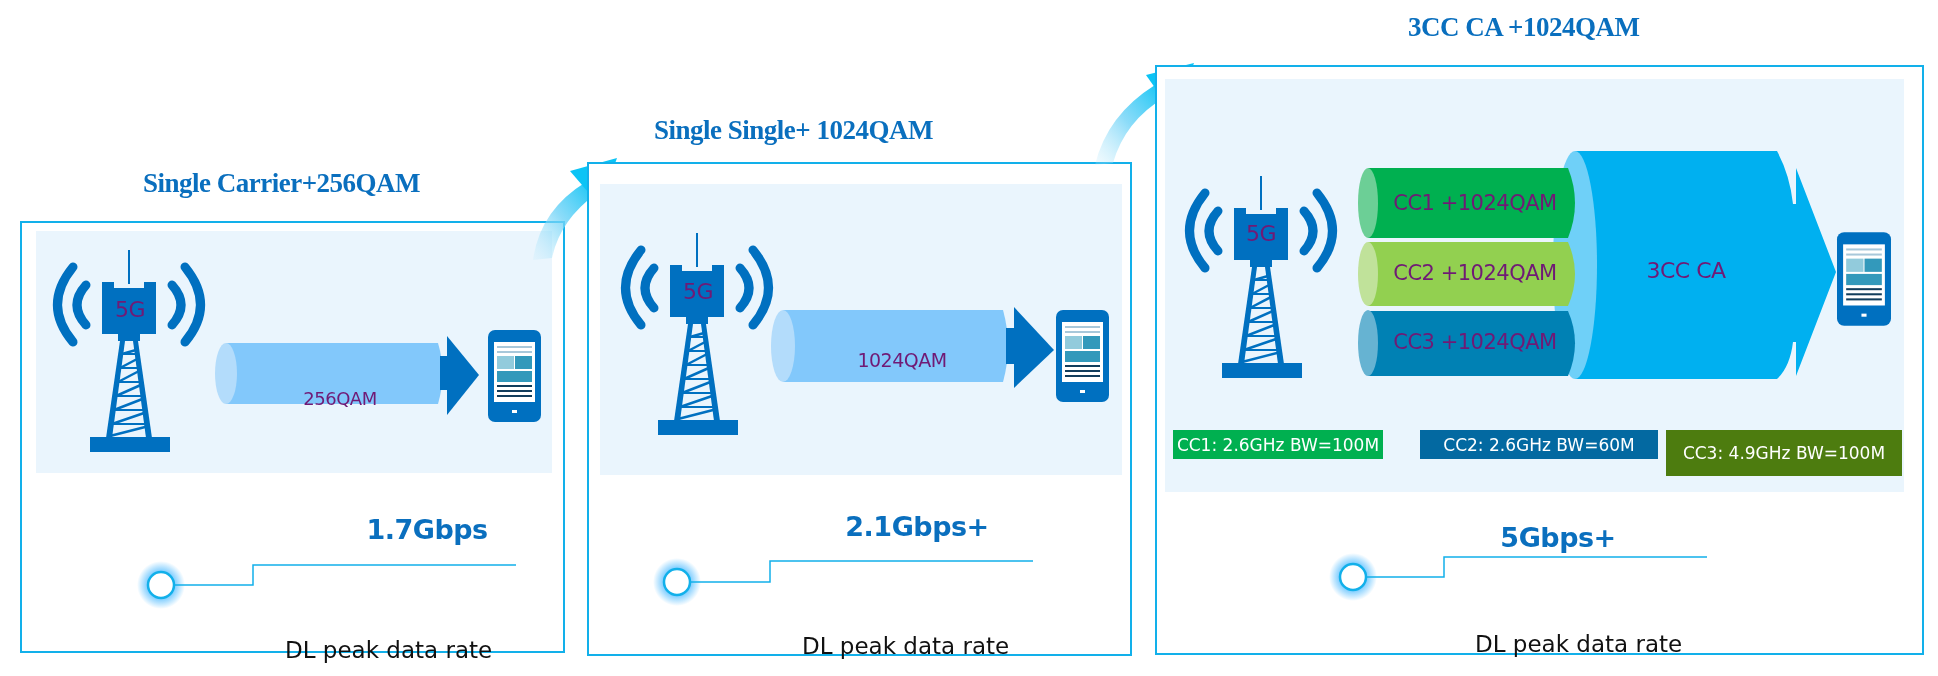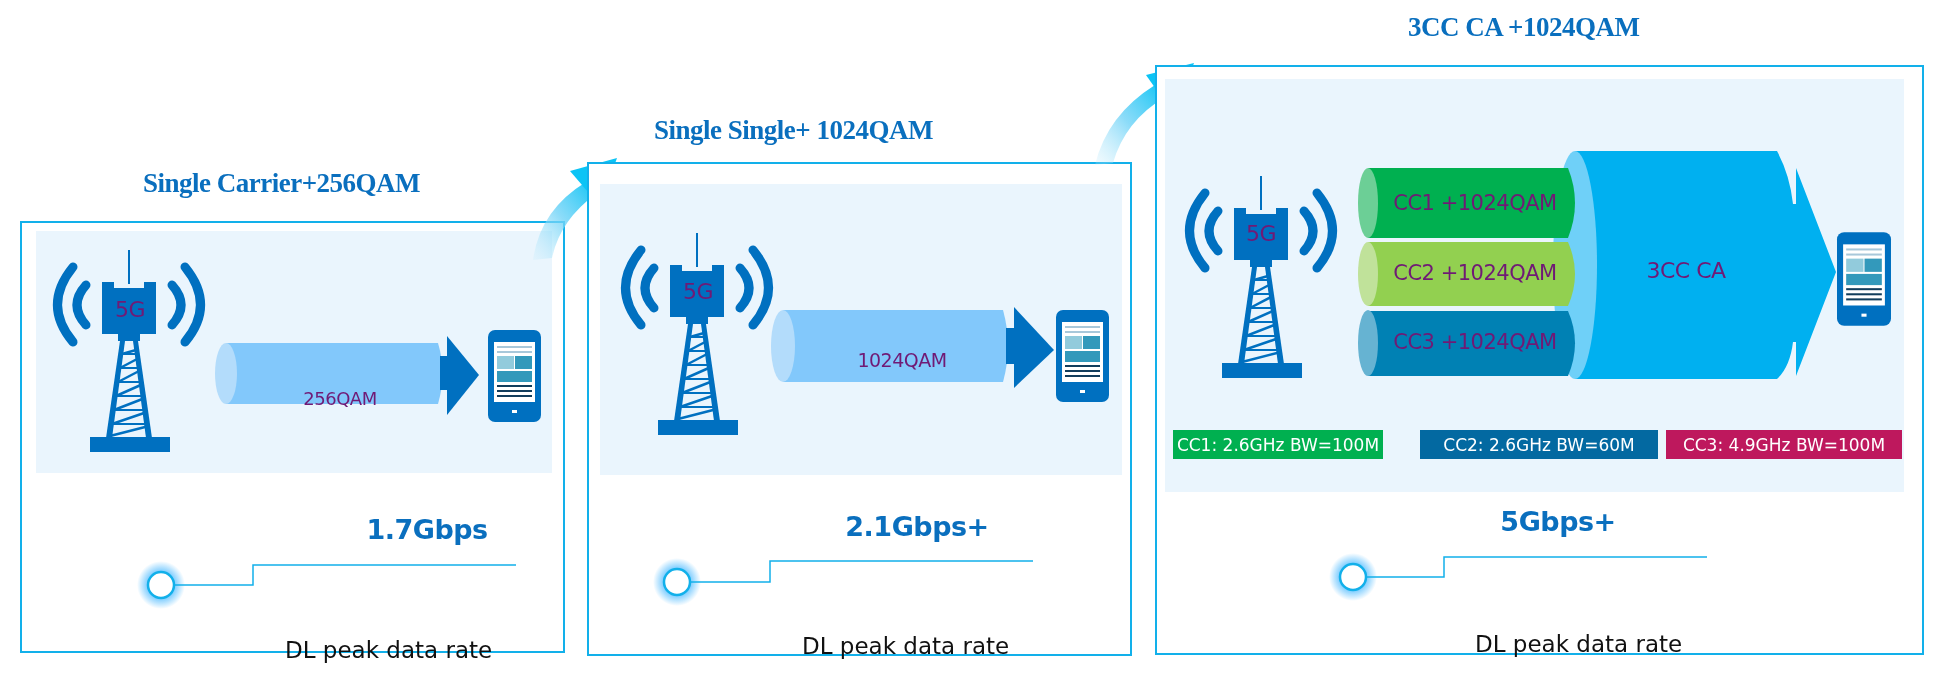--- a/index.html
+++ b/index.html
@@ -148,21 +148,21 @@
 <div class="tubetext" style="left:1475px;top:203px;font-size:21px;">CC1 +1024QAM</div>
 <div class="tubetext" style="left:1475px;top:273px;font-size:21px;">CC2 +1024QAM</div>
 <div class="tubetext" style="left:1475px;top:342px;font-size:21px;">CC3 +1024QAM</div>
 <div class="tubetext" style="left:1686px;top:270px;font-size:22px;">3CC CA</div>
 <svg style="left:1837px;top:231px;" width="54" height="96" viewBox="0 0 53 92">
     <use href="#phone"></use>
   </svg>
 
 <div class="cc-label" style="left:1173px;top:430px;width:210px;height:29px;background:#00b050;">CC1: 2.6GHz BW=100M</div>
 <div class="cc-label" style="left:1420px;top:430px;width:238px;height:29px;background:#0369a1;">CC2: 2.6GHz BW=60M</div>
-<div class="cc-label" style="left:1666px;top:430px;width:236px;height:29px;background:#be185d;">CC3: 4.9GHz BW=100M</div>
+<div class="cc-label" style="left:1666px;top:430px;width:236px;height:46px;background:#4d7c0f;">CC3: 4.9GHz BW=100M</div>
 
-<div class="rate" style="left:1558px;top:521px;text-align:right;">5Gbps+</div>
+<div class="rate" style="left:1558px;top:537px;text-align:right;">5Gbps+</div>
 <svg style="left:1322px;top:547px;" width="400" height="60" viewBox="0 0 400 60">
   <circle cx="31" cy="30" r="24" fill="url(#glow)"></circle>
   <circle cx="31" cy="30" r="13" fill="#ffffff" stroke="#12b0ea" stroke-width="2.5"></circle>
   <polyline points="45,30 122,30 122,10 385,10" fill="none" stroke="#12b0ea" stroke-width="1.5"></polyline>
 </svg>
 <div class="dl" style="left:1475px;top:597px;">DL peak data rate</div>
 
 </body></html>

